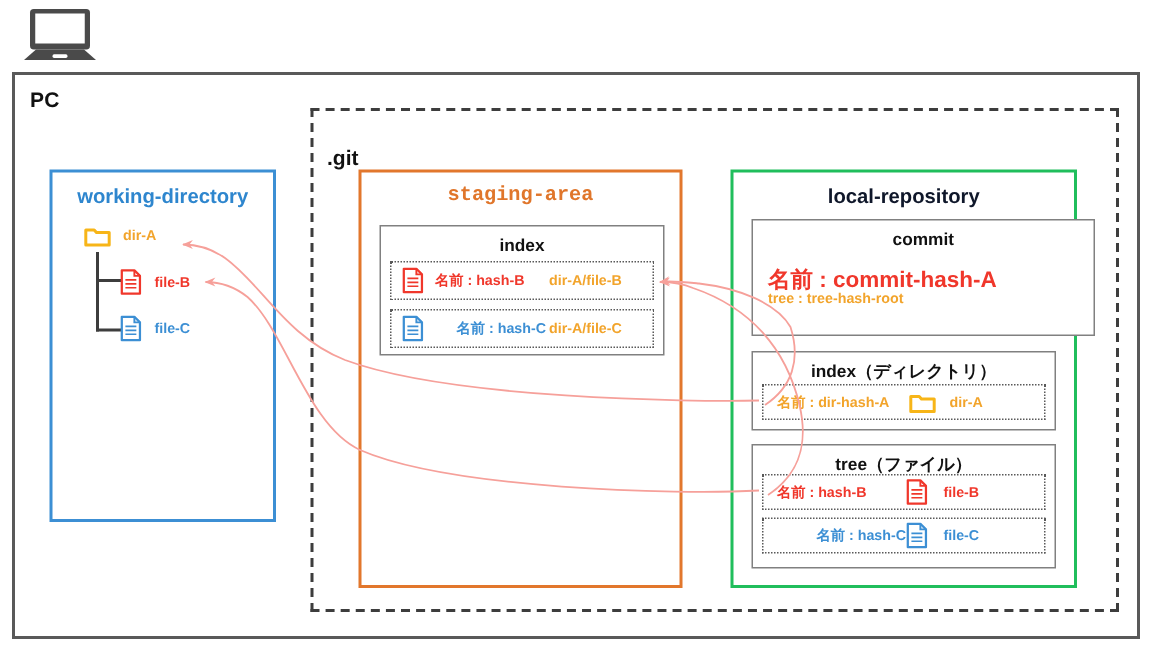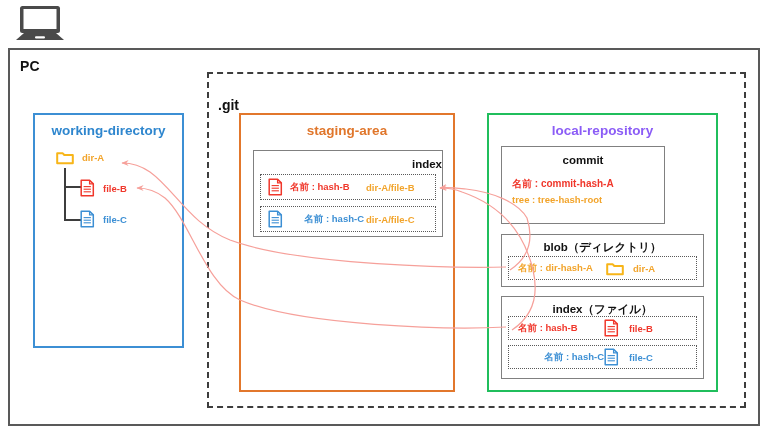--- a/index.html
+++ b/index.html
@@ -24,35 +24,35 @@
   #git-label{left:218px;top:85px;font-size:14px;font-weight:bold;color:#111;margin-top:12px;}
 
   
   .panel{border-width:2px;border-style:solid;background:#fff;}
   .panel-title{position:absolute;left:0;right:0;text-align:center;
                font-size:13.5px;font-weight:bold;}
 
   #working-directory{left:33px;top:113px;width:151px;height:235px;border-color:#3C8FD4;text-decoration:underline;}
   #working-directory-title{top:8px;color:#2E86CE;}
 
-  #staging-area{left:239px;top:113px;width:216px;height:279px;border-color:#E2772C;}
+  #staging-area{left:239px;top:113px;width:216px;height:279px;border-color:#E2772C;font-family:Liberation Mono, monospace;}
   #staging-area-title{top:8px;color:#E0762B;}
 
   #local-repository{left:487px;top:113px;width:231px;height:279px;border-color:#20BE5C;}
-  #local-repository-title{top:8px;color:#8b5cf6;}
+  #local-repository-title{top:8px;color:#0f172a;}
 
   
   .gbox{border:1.5px solid #808080;background:#fff;}
   .gbox-title{position:absolute;left:0;right:0;text-align:center;
               font-size:11.5px;font-weight:bold;color:#111;}
 
   #index-box{left:253px;top:150px;width:190px;height:87px;}
-  #index-title{top:7px;text-align:right;}
-
-  #commit-box{left:501px;top:146px;width:164px;height:78px;}
+  #index-title{top:7px;}
+
+  #commit-box{left:501px;top:146px;width:229px;height:78px;}
   #commit-title{top:7px;}
 
   #tree-box{left:501px;top:234px;width:203px;height:53px;}
   #tree-title{top:5px;}
 
   #blob-box{left:501px;top:296px;width:203px;height:83px;}
   #blob-title{top:5px;}
 
   
   .drow{border:1.4px dotted #595959;background:#fff;display:flex;
@@ -64,21 +64,21 @@
   .c-orange{color:#F2A42B;}
 
   
   #index-row-b{left:260px;top:174px;width:176px;height:26px;}
   #index-row-c{left:260px;top:206px;width:176px;height:26px;}
   .idx-icon{margin-left:7px;width:15px;height:18px;flex:0 0 auto;}
   .idx-name{margin-left:7px;width:74px;}
   .idx-path{margin-left:2px;}
 
   
-  #commit-line-name{left:512px;top:177px;font-size:10px;font-weight:bold;color:#F0372B;}
+  #commit-line-name{left:512px;top:177px;font-size:15px;font-weight:bold;color:#F0372B;}
   #commit-line-tree{left:512px;top:194px;font-size:9.5px;font-weight:bold;color:#F2A42B;text-align:right;}
 
   
   #tree-row{left:508px;top:256px;width:189px;height:24px;}
   .tr-name{margin-left:9px;width:88px;}
   .tr-icon{width:18px;height:15px;flex:0 0 auto;}
   .tr-label{margin-left:9px;}
 
   
   #blob-row-b{left:508px;top:316px;width:189px;height:24px;}
@@ -202,32 +202,32 @@
   <div class="panel-title" id="local-repository-title">local-repository</div>
 </div>
 
 <div class="abs gbox" id="commit-box">
   <div class="gbox-title" id="commit-title">commit</div>
 </div>
 <div class="abs" id="commit-line-name">名前 : commit-hash-A</div>
 <div class="abs" id="commit-line-tree">tree  :  tree-hash-root</div>
 
 <div class="abs gbox" id="tree-box">
-  <div class="gbox-title" id="tree-title">blob（ディレクトリ）</div>
+  <div class="gbox-title" id="tree-title">index（ディレクトリ）</div>
 </div>
 <div class="abs drow" id="tree-row">
   <span class="rowtxt tr-name c-orange">名前 : dir-hash-A</span>
   <svg class="tr-icon" viewBox="0 0 18 15">
     <path d="M1.2 3.3 V13.3 H16.8 V5.0 H8.3 L6.8 3.3 Z" fill="none" stroke="#F7B518" stroke-width="2" stroke-linejoin="round"></path>
   </svg>
   <span class="rowtxt tr-label c-orange">dir-A</span>
 </div>
 
 <div class="abs gbox" id="blob-box">
-  <div class="gbox-title" id="blob-title">index（ファイル）</div>
+  <div class="gbox-title" id="blob-title">tree（ファイル）</div>
 </div>
 
 <div class="abs drow" id="blob-row-b">
   <span class="rowtxt bl-name c-red">名前 : hash-B</span>
   <svg class="bl-icon" viewBox="0 0 15 18">
     <path d="M1.2 1.2 H9.6 L13.3 4.9 V16.8 H1.2 Z" fill="#fff" stroke="#F0372B" stroke-width="1.5" stroke-linejoin="round"></path>
     <path d="M9.6 1.2 V4.9 H13.3" fill="none" stroke="#F0372B" stroke-width="1.3"></path>
     <g stroke="#F0372B" stroke-width="1.1">
       <line x1="3.6" y1="7.6" x2="10.9" y2="7.6"></line>
       <line x1="3.6" y1="10.2" x2="10.9" y2="10.2"></line>

